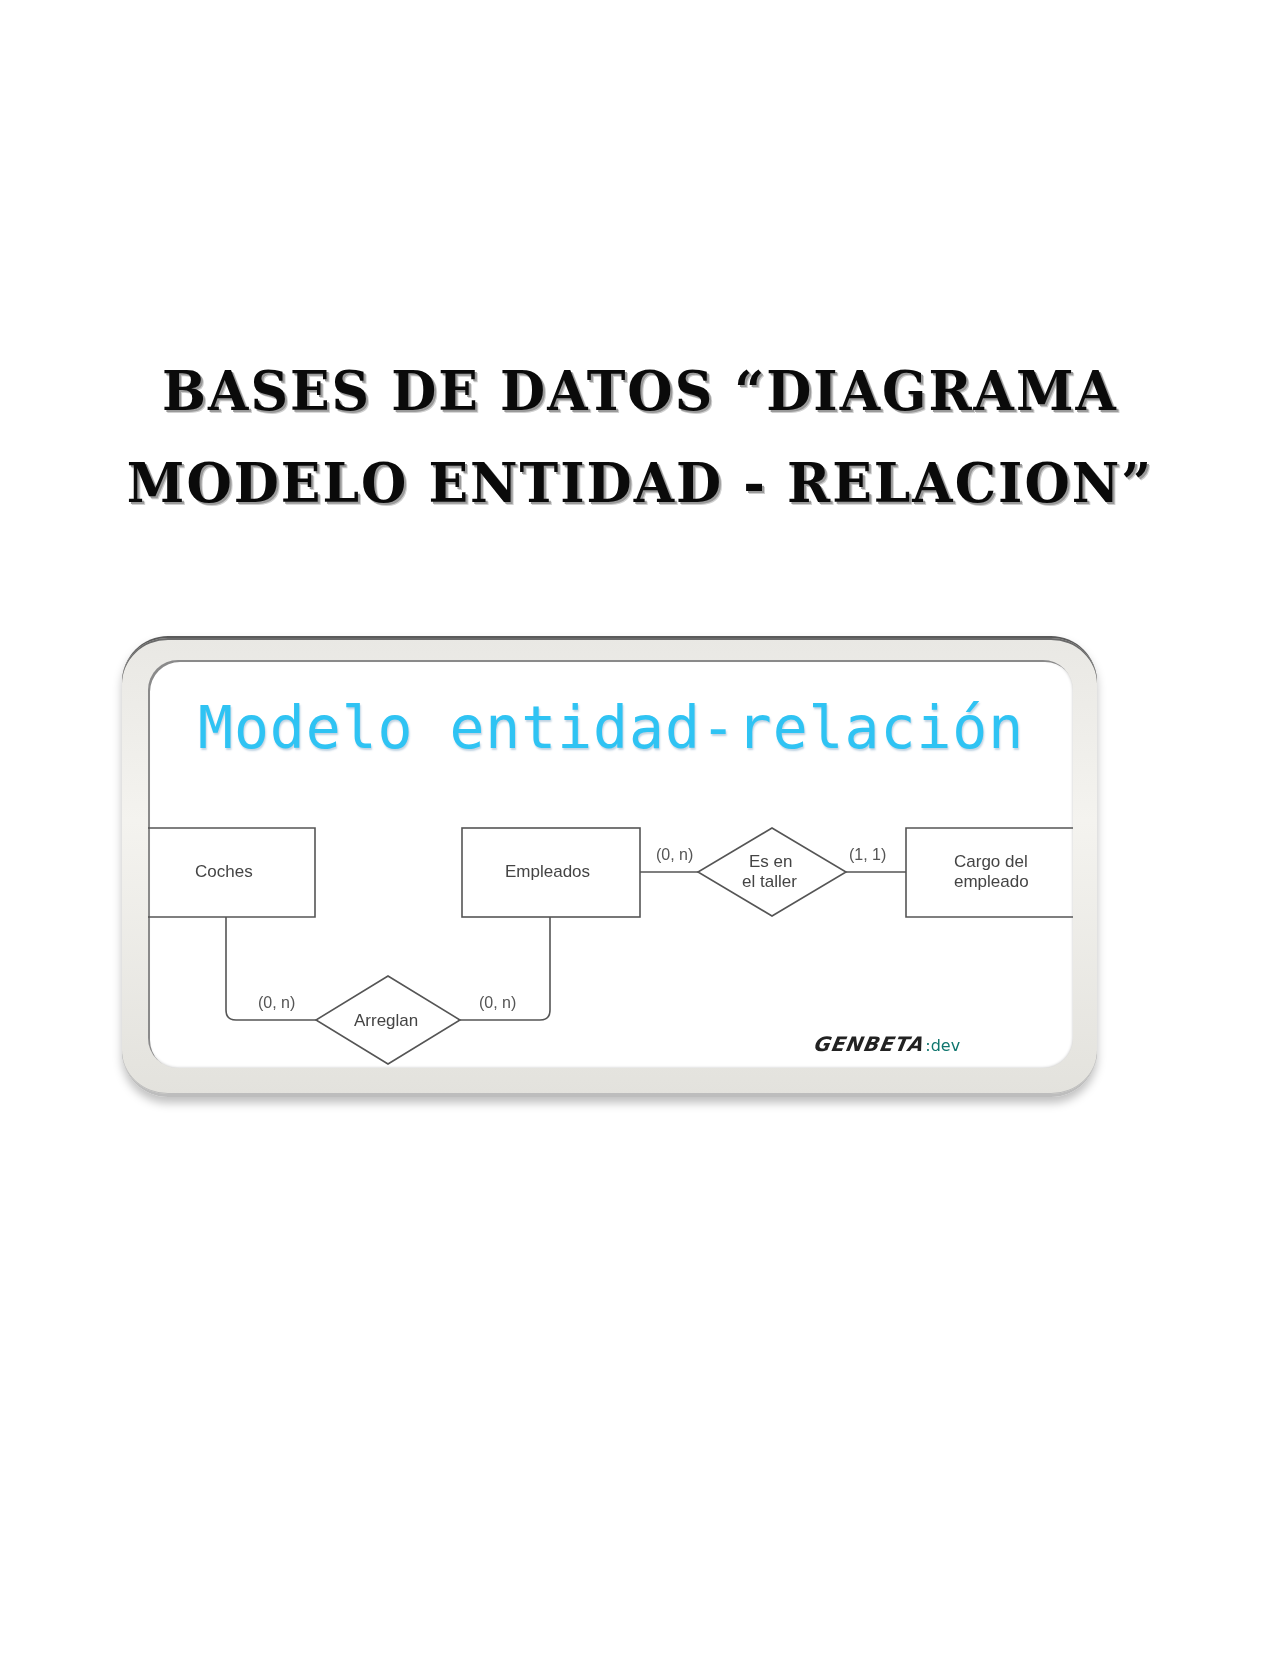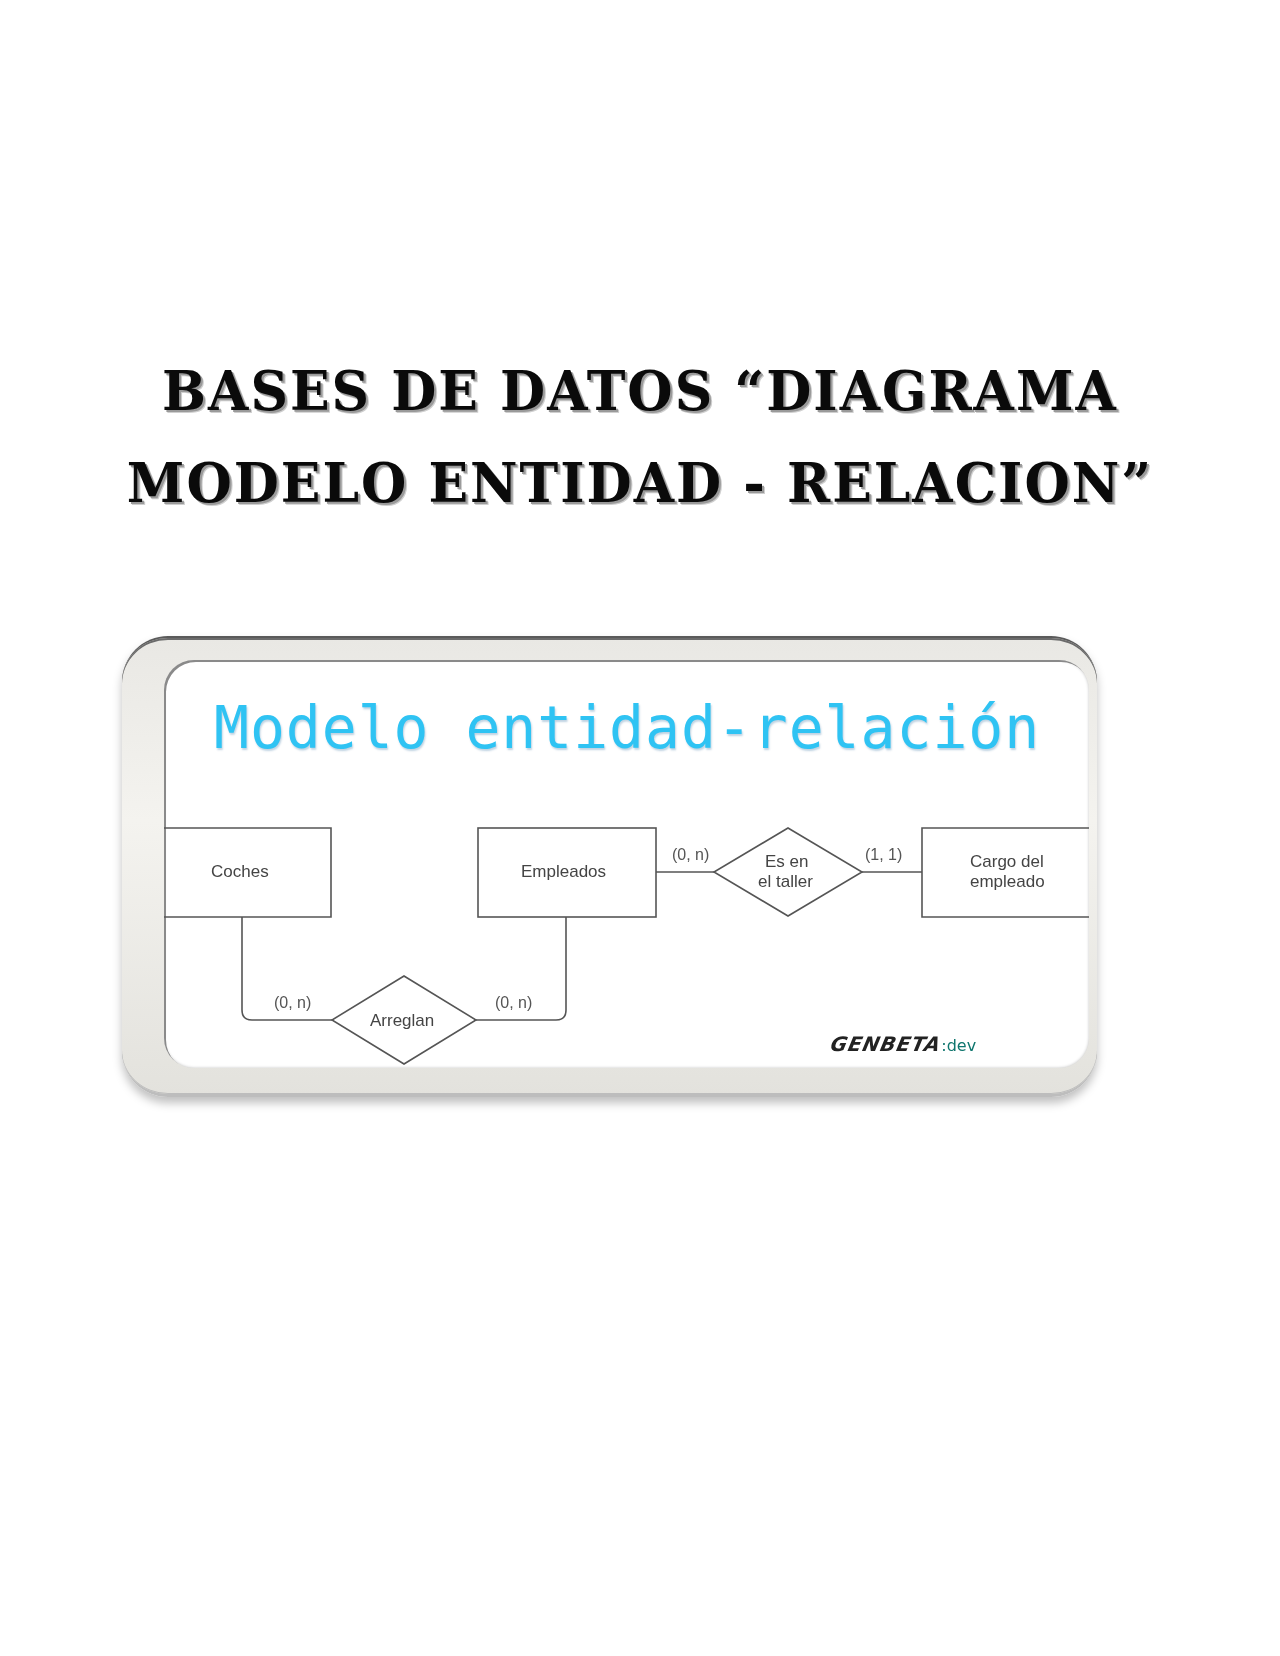--- a/index.html
+++ b/index.html
@@ -19,21 +19,20 @@
     background:linear-gradient(180deg,#e9e8e4 0%,#f4f3ef 40%,#e3e2dd 100%);
     box-shadow: 0 2px 0 #6b6b6b inset, 0 -1px 0 #bdbdbd inset, 0 6px 10px rgba(0,0,0,0.25);
     border-top:2px solid #5a5a5a;
     border-bottom:3px solid #bdbdbd;
   }
   .frame-inner {
     position:absolute; left:148px; top:660px; width:925px; height:408px;
     border-radius:30px; background:#ffffff;
     box-shadow: 2px 2px 0 #8a8a8a inset, 0 0 3px rgba(0,0,0,0.25) inset;
     overflow:hidden;
-    margin-left:16px;
   }
   .er-heading {
     position:absolute; left:50px; top:34px;
     font-family:"DejaVu Sans Mono", monospace; font-size:58px;
     color:#2fc3f3; letter-spacing:1px;
     text-shadow: 1px 2px 2px rgba(0,80,140,0.25);
     white-space:nowrap;
   }
   svg.er { position:absolute; left:0; top:0; }
   .label { font-family:"Liberation Sans", sans-serif; fill:#444; font-size:17px; }

